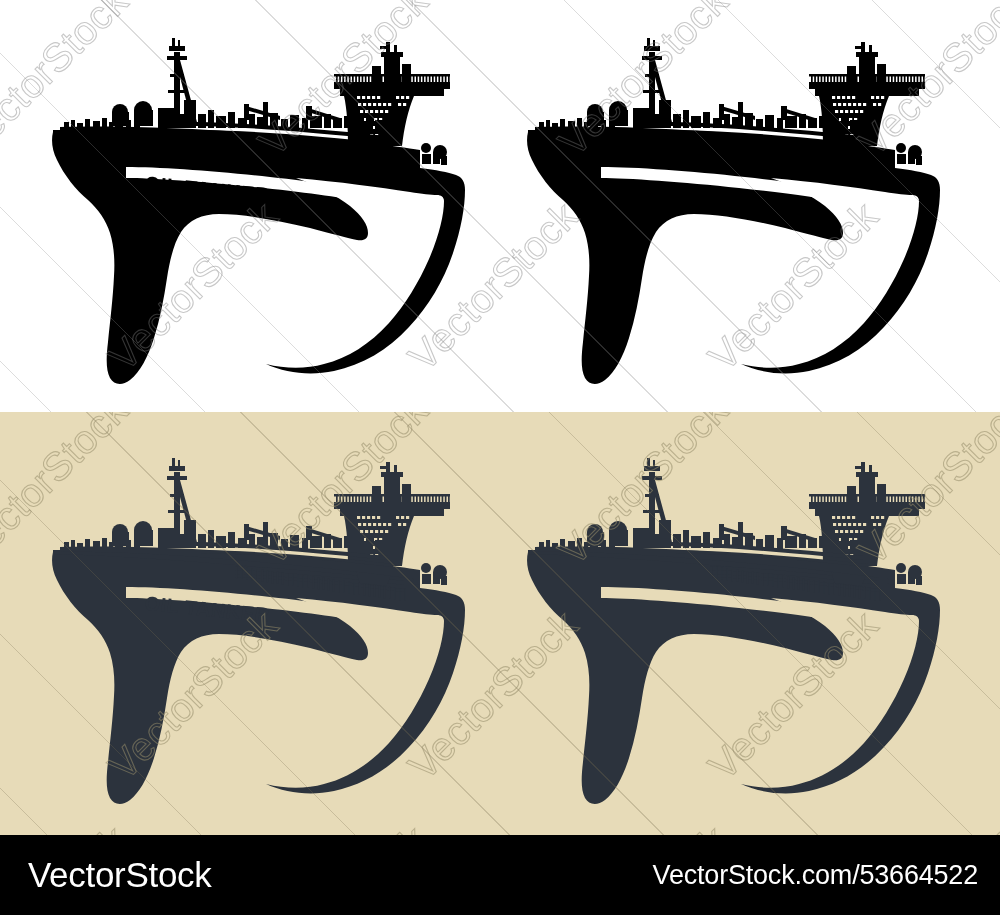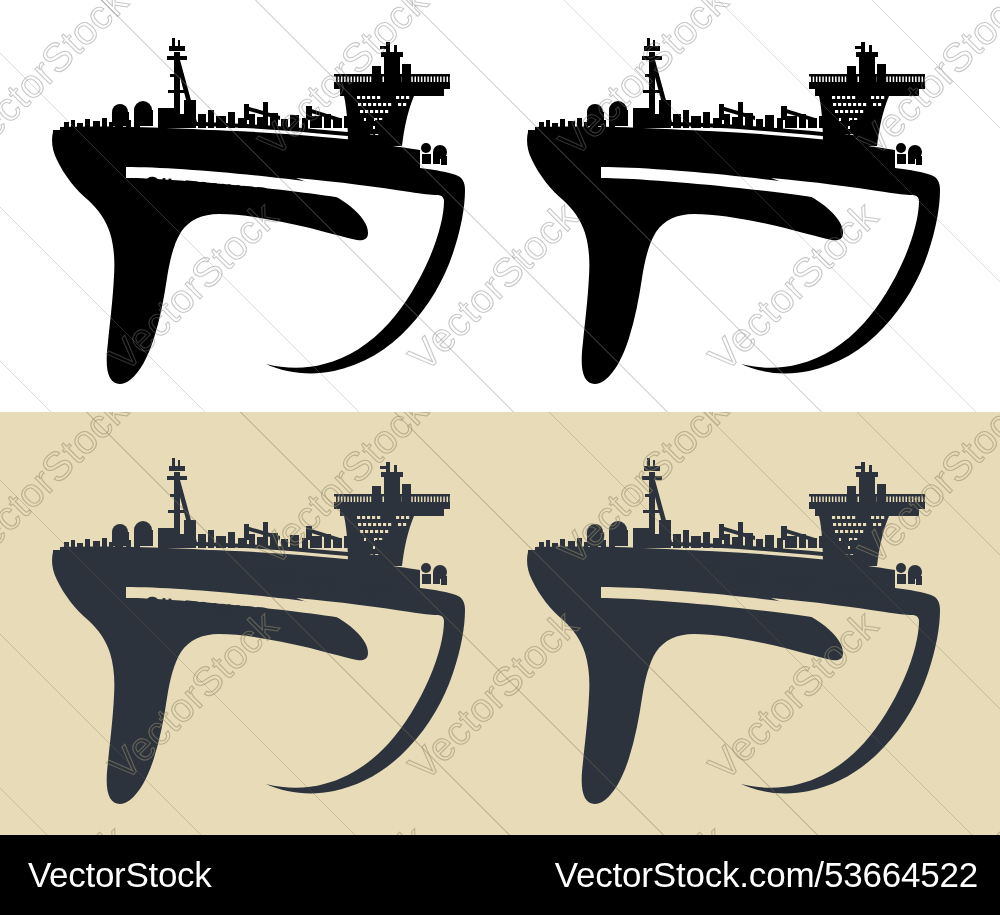--- a/index.html
+++ b/index.html
@@ -59,21 +59,21 @@
     position:absolute; left:0; top:835px; width:1000px; height:80px;
     background:#000000;
   }
   #footer-logo {
     position:absolute; left:28px; top:50%; transform:translateY(-50%);
     color:#ffffff; font-size:35px; font-weight:400; letter-spacing:-.3px;
     font-family:"Liberation Sans", sans-serif;
   }
   #footer-url {
     position:absolute; right:22px; top:50%; transform:translateY(-50%);
-    color:#ffffff; font-size:35px; font-weight:400; letter-spacing:-.2px;
+    color:#ffffff; font-size:27px; font-weight:400; letter-spacing:-.2px;
     font-family:"Liberation Sans", sans-serif;
     margin-left:12px;
   }
   
 </style>
 </head>
 <body>
 
 <div id="stage">
 

